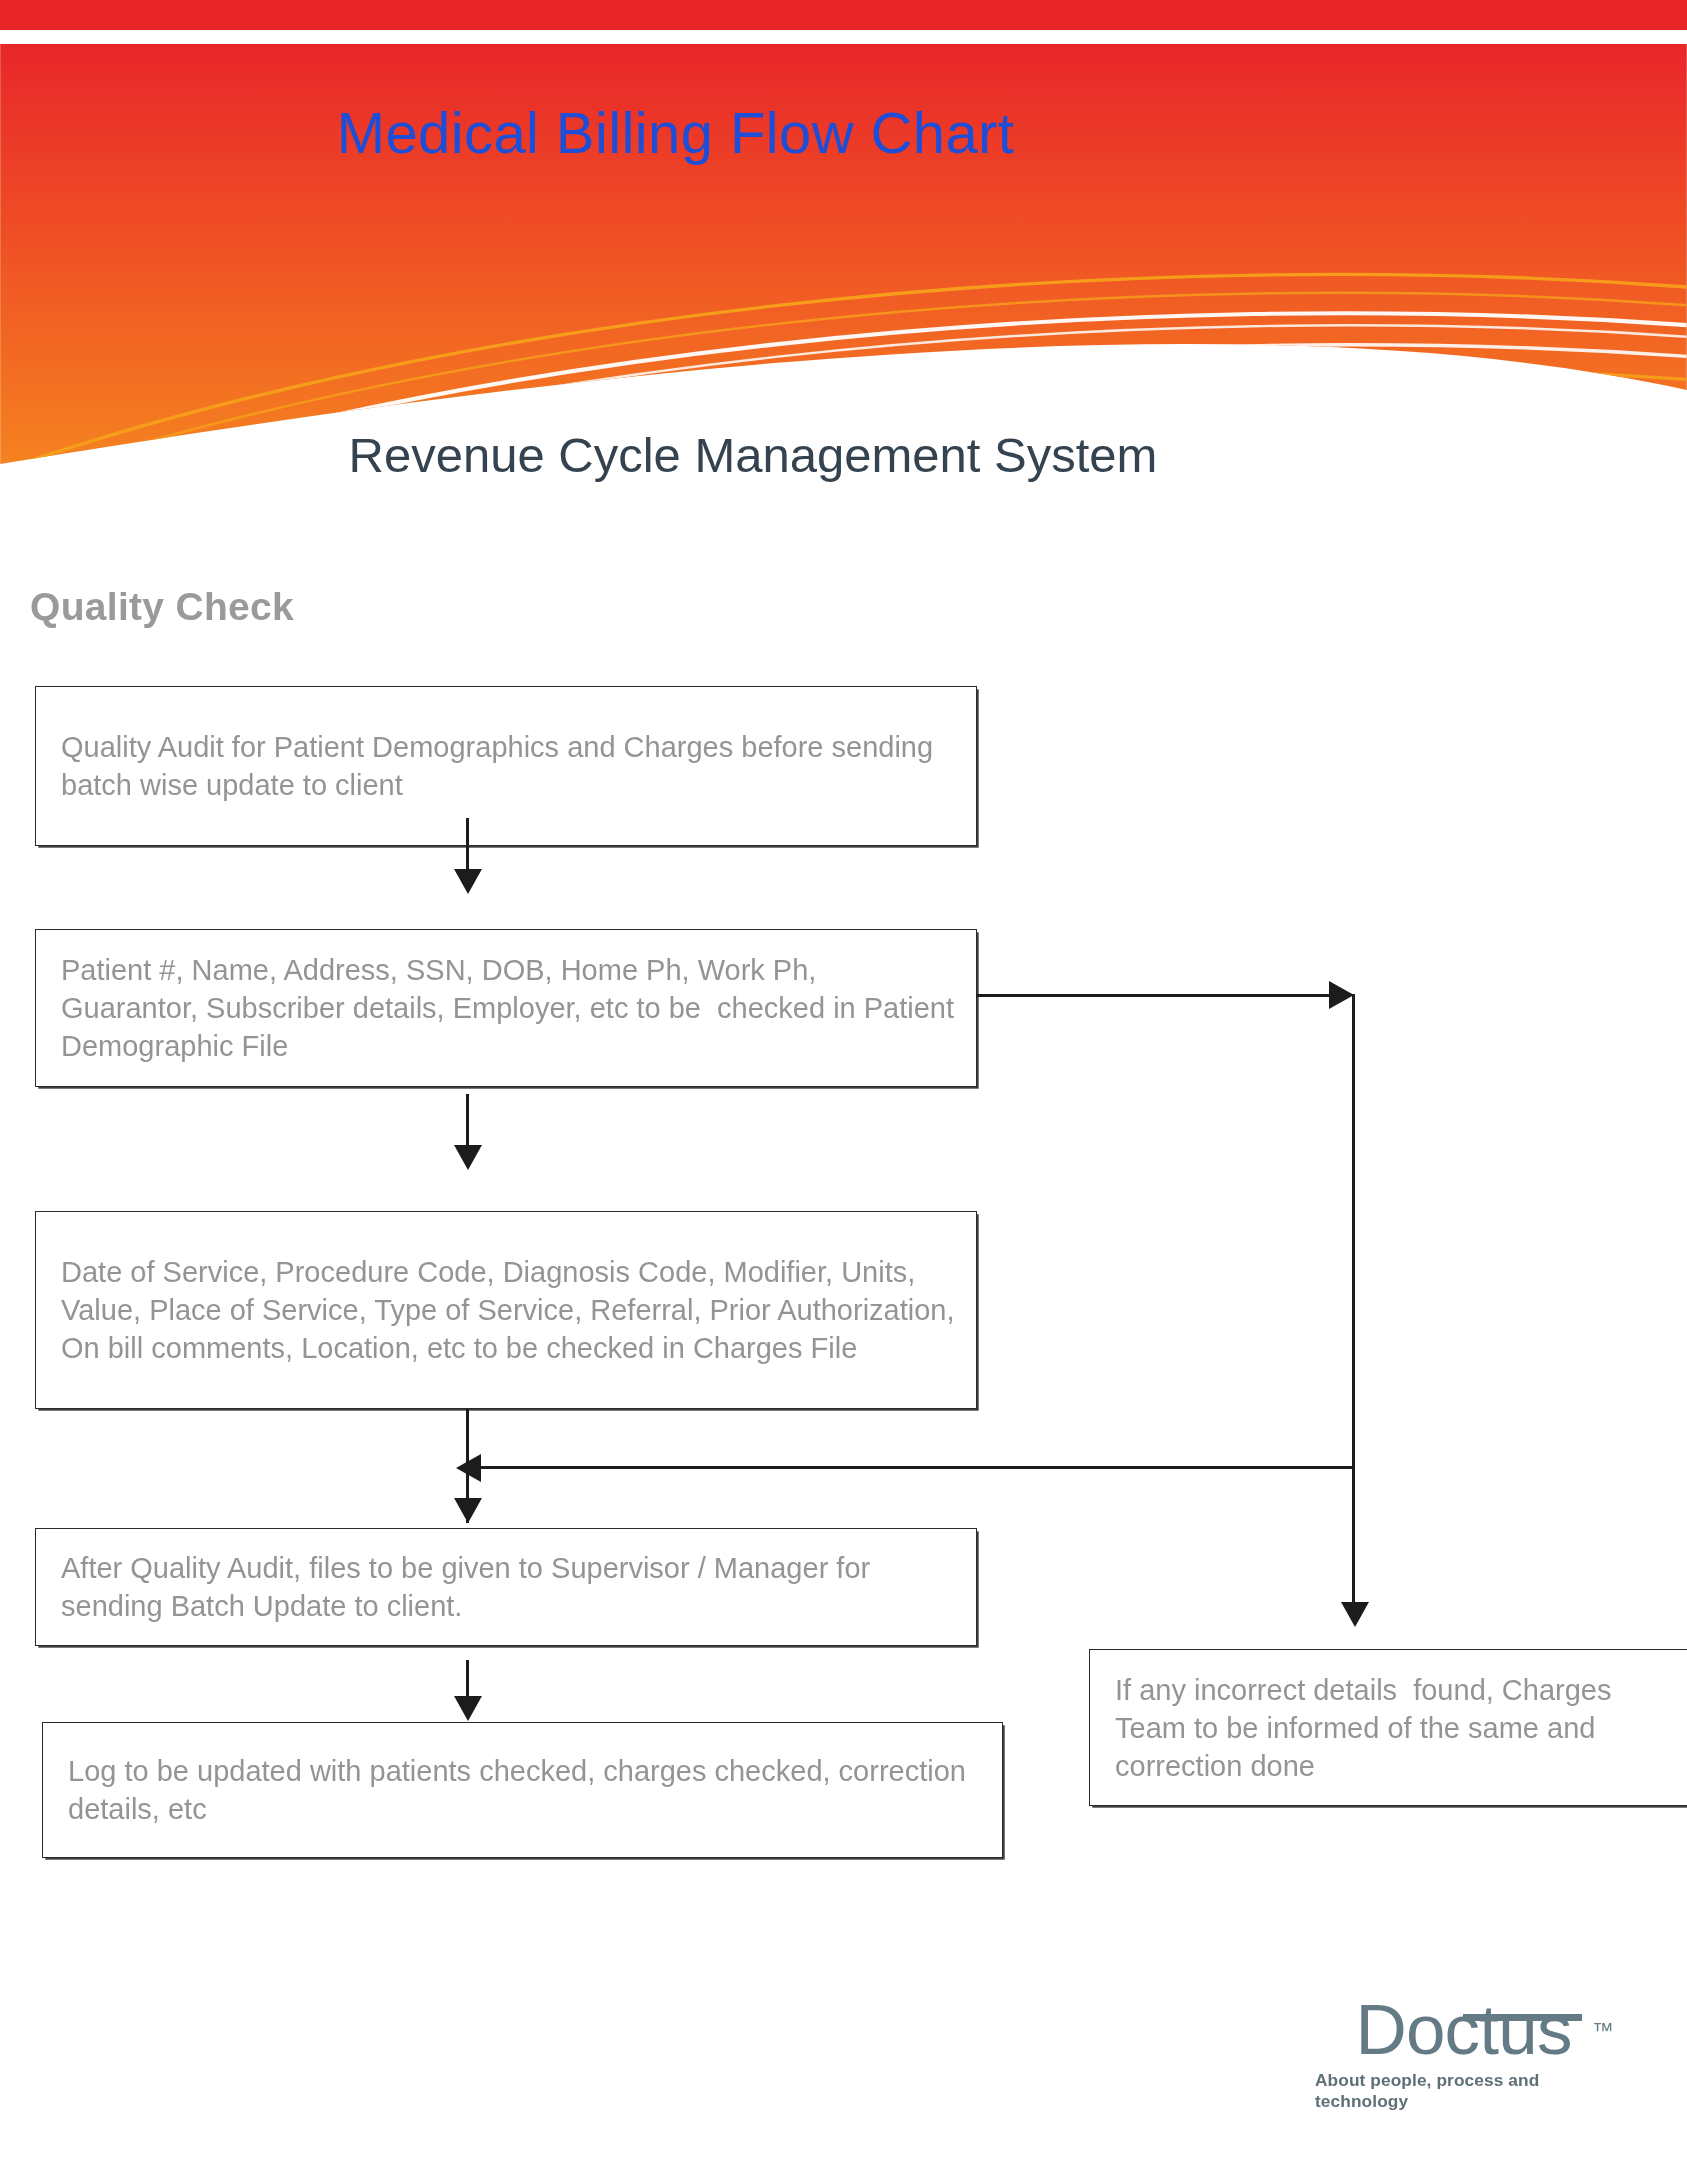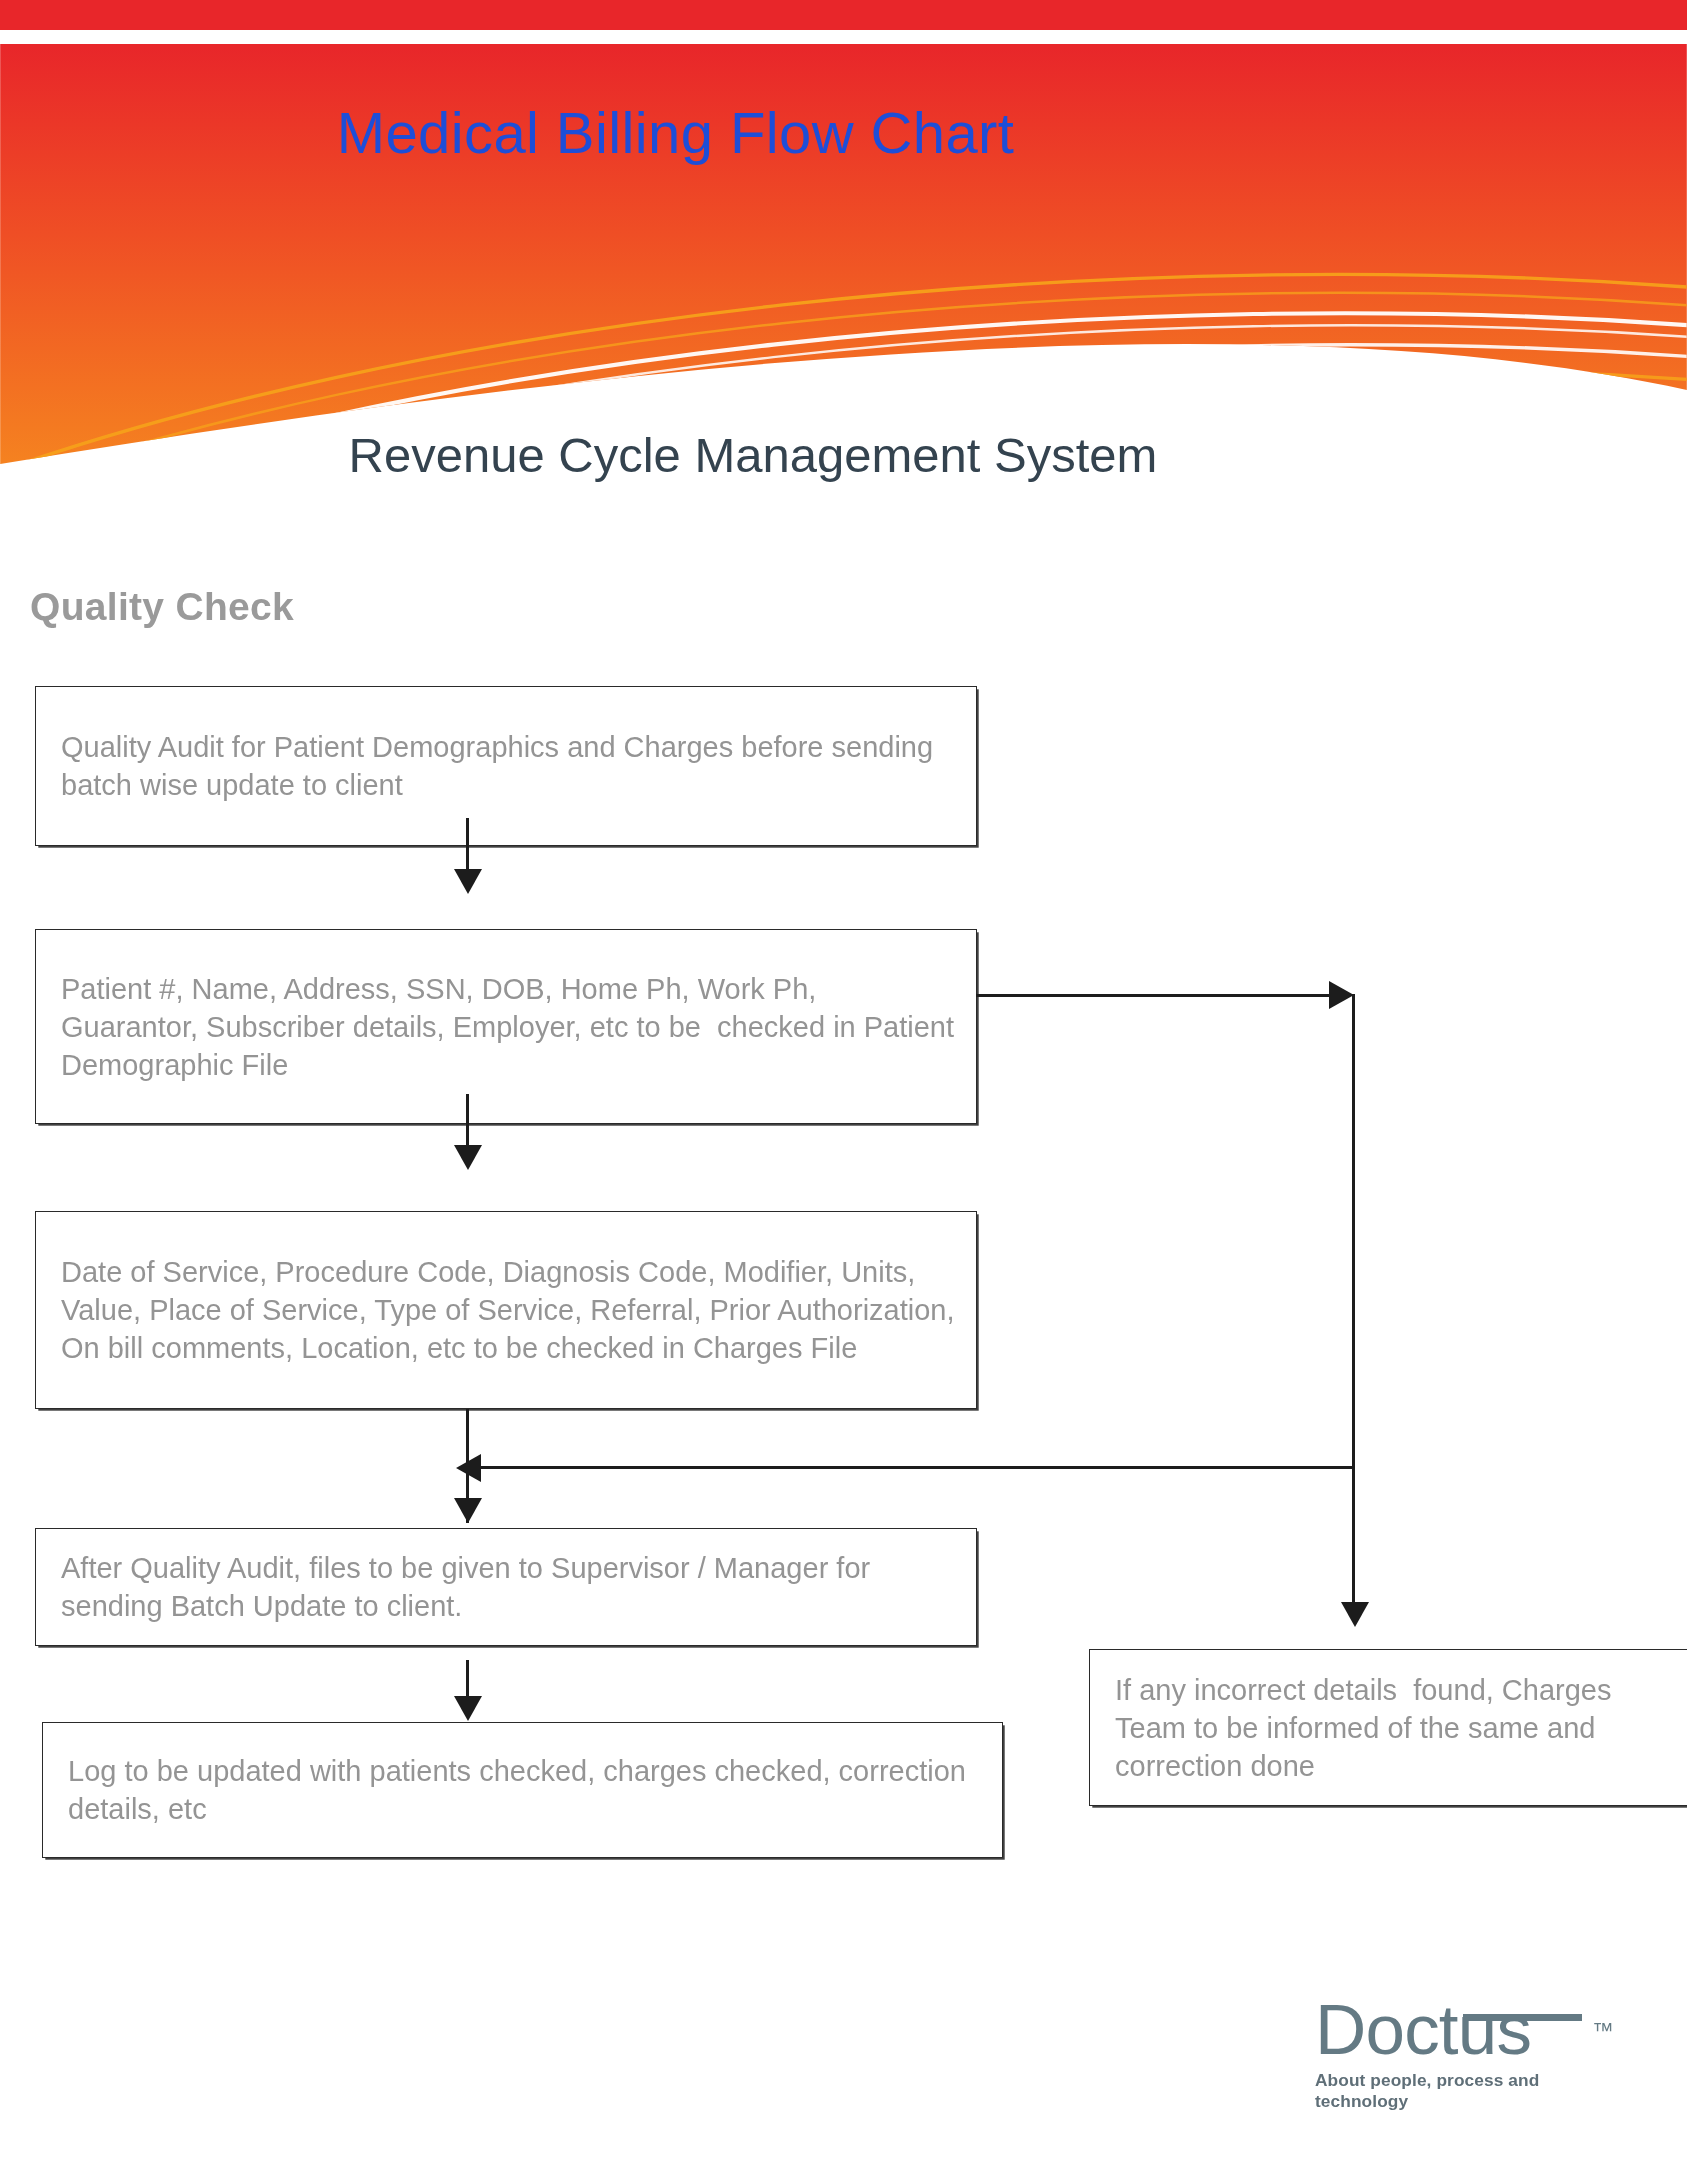--- a/index.html
+++ b/index.html
@@ -90,21 +90,21 @@
     right: 15px;
     top: 50%;
     transform: translateY(-50%);
     color: #949494;
     font-size: 29px;
     line-height: 38px;
     font-family: "Liberation Sans", sans-serif;
     white-space: pre-wrap;
   }
   #box-quality-audit   { left: 35px;  top: 686px;  width: 942px; height: 160px; }
-  #box-demographics    { left: 35px;  top: 929px; width: 942px; height: 195px; }
+  #box-demographics    { left: 35px;  top: 929px; width: 942px; height: 158px; }
   #box-charges         { left: 35px;  top: 1211px; width: 942px; height: 198px; }
   #box-supervisor      { left: 35px;  top: 1528px; width: 942px; height: 118px; }
   #box-log             { left: 42px;  top: 1722px; width: 961px; height: 136px; }
   #box-incorrect       { left: 1089px; top: 1649px; width: 610px; height: 157px; }
 
   
   .vline {
     position: absolute;
     width: 3.3px;
     background: #1c1c1c;
@@ -166,20 +166,21 @@
     width: 297px;
   }
   #logo-wordmark {
     position: relative;
     color: #647a84;
     font-size: 71px;
     font-weight: 400;
     letter-spacing: -0.8px;
     line-height: 71px;
     font-family: "Liberation Sans", sans-serif;
+    text-align: center;
   }
   #logo-tm {
     position: absolute;
     right: -1.6px;
     top: 1.6px;
     font-size: 21.4px;
     letter-spacing: 0;
     color: #647a84;
   }
   #logo-bar {

